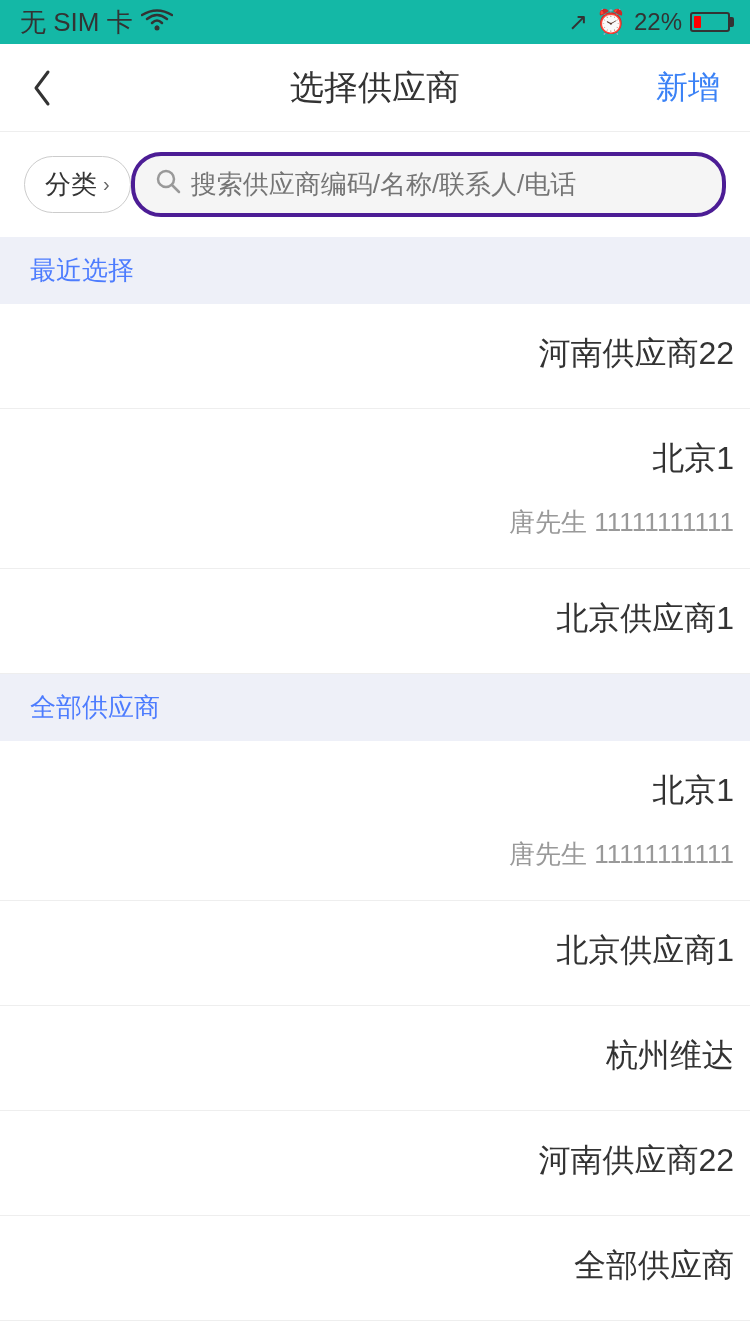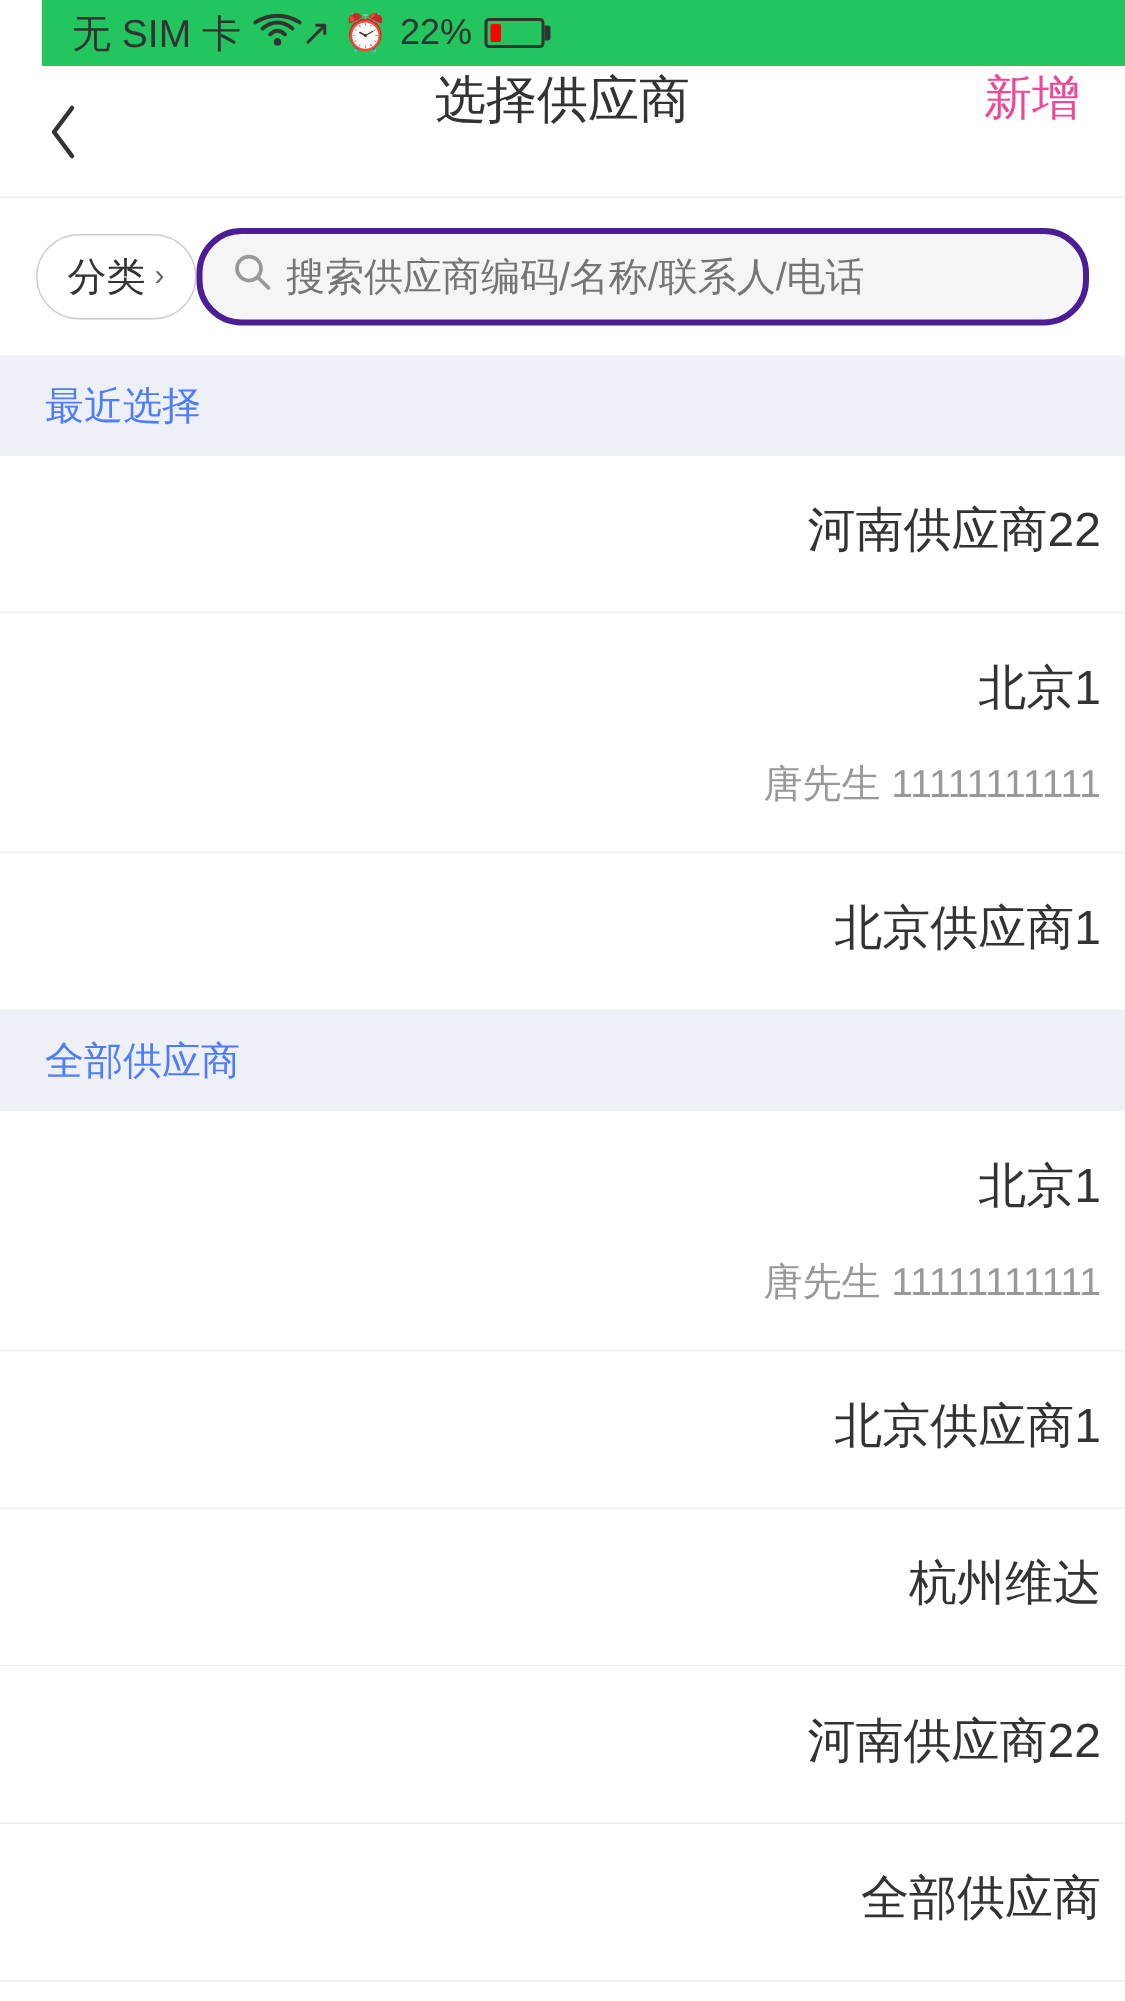--- a/index.html
+++ b/index.html
@@ -8,27 +8,27 @@
       width: 750px;
       min-height: 1334px;
       font-family: -apple-system, "PingFang SC", "Helvetica Neue", sans-serif;
       background: #fff;
       color: #333;
     }
 
     
     .status-bar {
       height: 44px;
-      background: #22c55e;
-      display: flex;
-      align-items: center;
+      background: #14b8a6;
+      display: flex;
+      align-items: center;
+      justify-content: space-between;
       padding: 0 20px;
       font-size: 28px;
       font-weight: 500;
-      margin-left: 28px;
     }
     .status-left {
       display: flex;
       align-items: center;
       gap: 8px;
       font-size: 26px;
     }
     .status-center {
       font-size: 30px;
       font-weight: 600;
@@ -73,20 +73,21 @@
       height: 100%;
       background: #f00;
       border-radius: 1px;
     }
 
     
     .nav-bar {
       height: 88px;
       background: #fff;
       display: flex;
+      align-items: center;
       justify-content: space-between;
       padding: 0 30px;
       border-bottom: 1px solid #eee;
       position: relative;
     }
     .nav-back {
       font-size: 40px;
       color: #333;
       cursor: pointer;
       display: flex;
@@ -95,21 +96,21 @@
     .nav-title {
       position: absolute;
       left: 50%;
       transform: translateX(-50%);
       font-size: 34px;
       font-weight: 500;
       color: #333;
     }
     .nav-action {
       font-size: 32px;
-      color: #ec4899;
+      color: #3b82f6;
       cursor: pointer;
     }
 
     
     .filter-bar {
       padding: 20px 24px;
       display: flex;
       align-items: center;
       background: #fff;
     }

